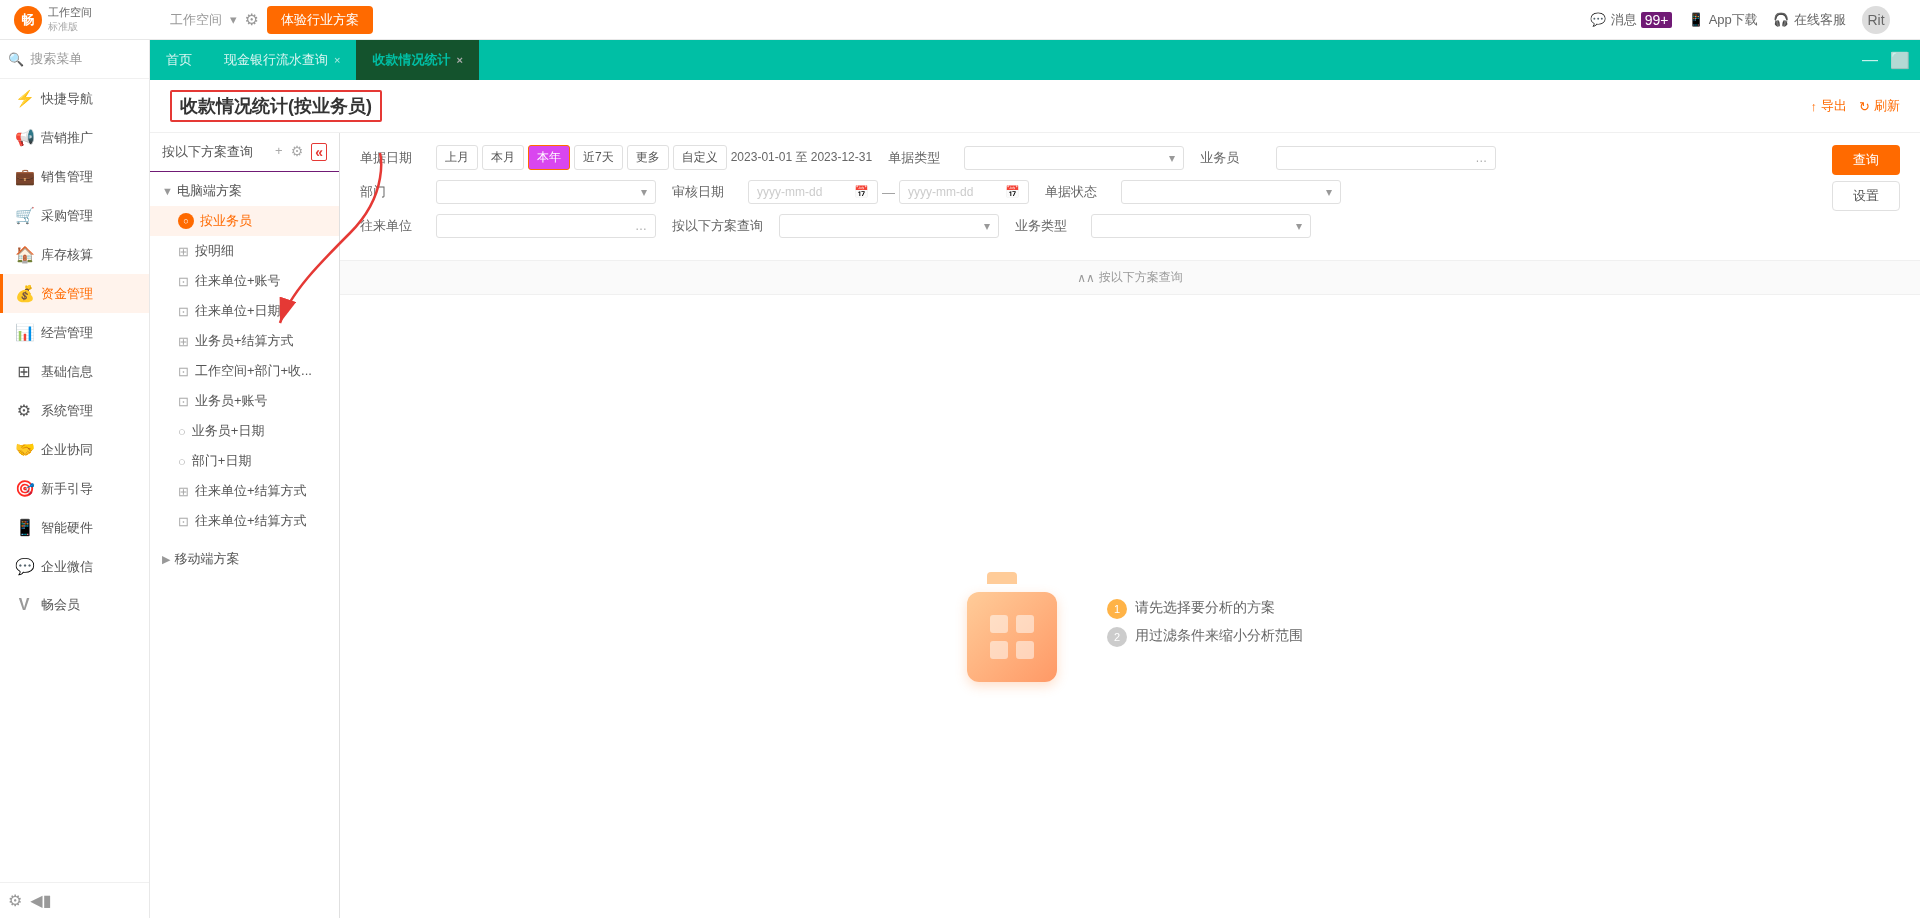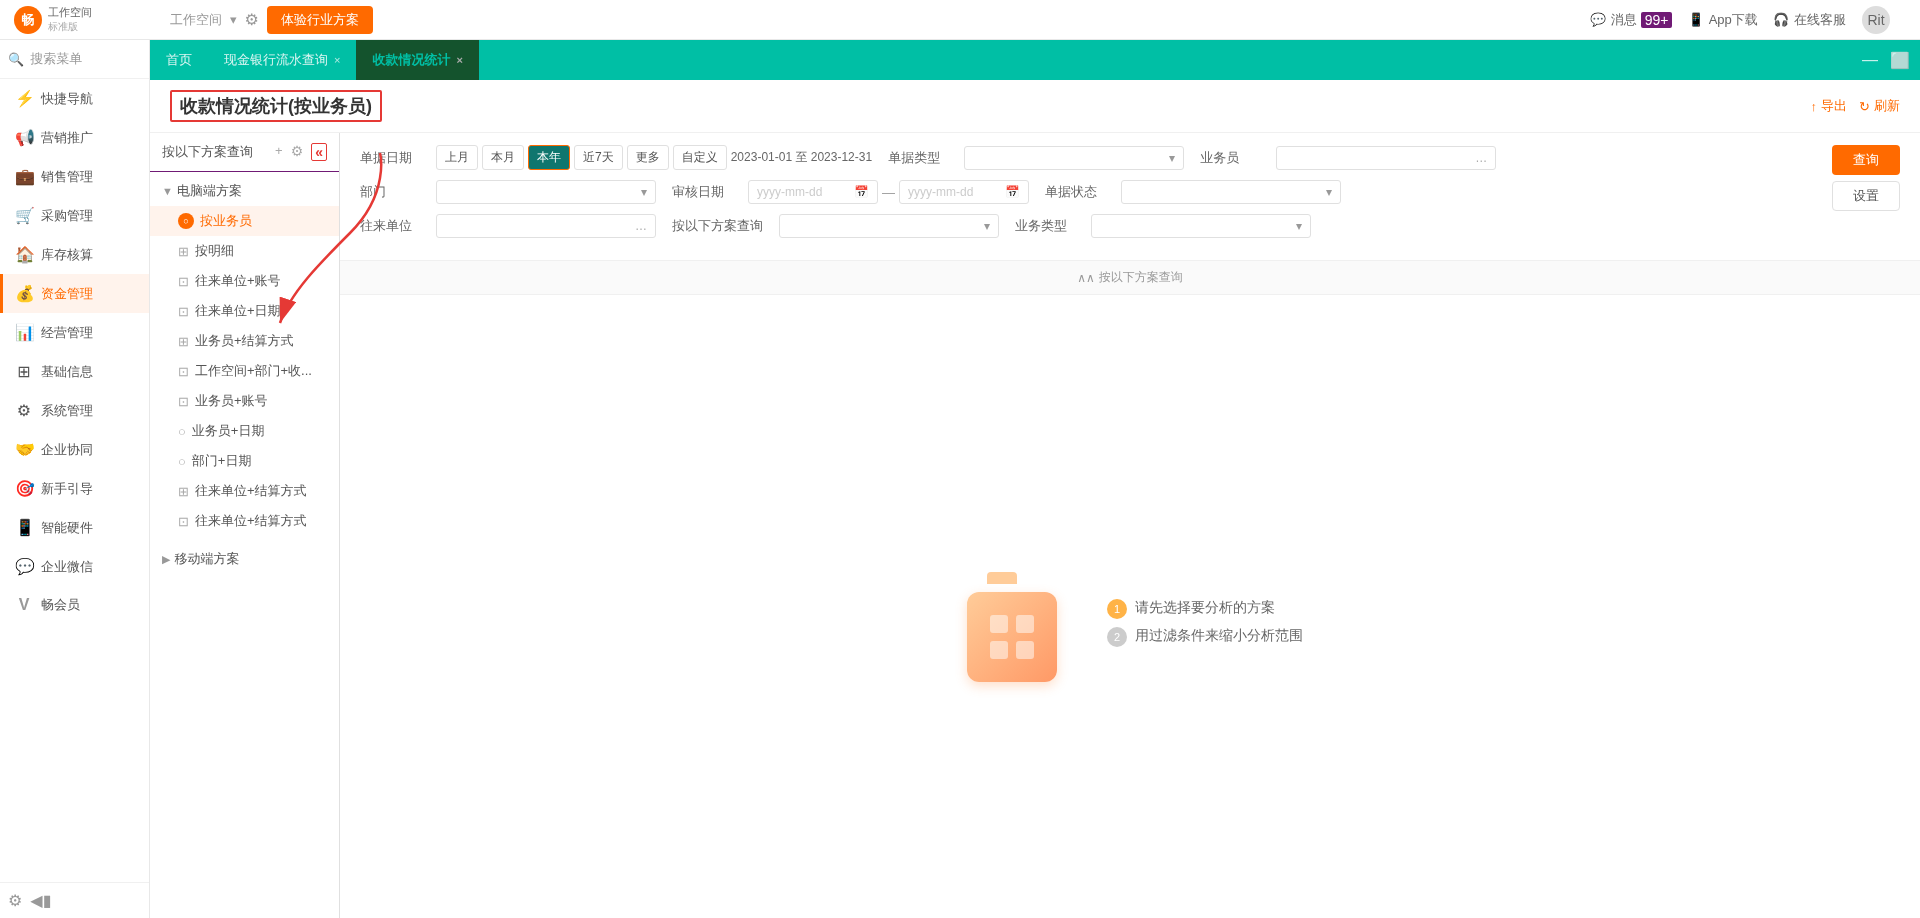--- a/index.html
+++ b/index.html
@@ -161,21 +161,21 @@
     .date-selector { display: flex; align-items: center; gap: 4px; }
     .date-btn {
       padding: 3px 8px;
       font-size: 12px;
       border: 1px solid #e0e0e0;
       border-radius: 3px;
       cursor: pointer;
       color: #555;
       background: #fff;
     }
-    .date-btn.active { background: #0f766e; color: #fff; border-color: #ff6a00; }
+    .date-btn.active { background: #d946ef; color: #fff; border-color: #ff6a00; }
     .date-range { font-size: 12px; color: #666; }
     .filter-select {
       display: flex;
       align-items: center;
       border: 1px solid #e0e0e0;
       border-radius: 3px;
       padding: 4px 8px;
       min-width: 180px;
       color: #999;
       font-size: 12px;

